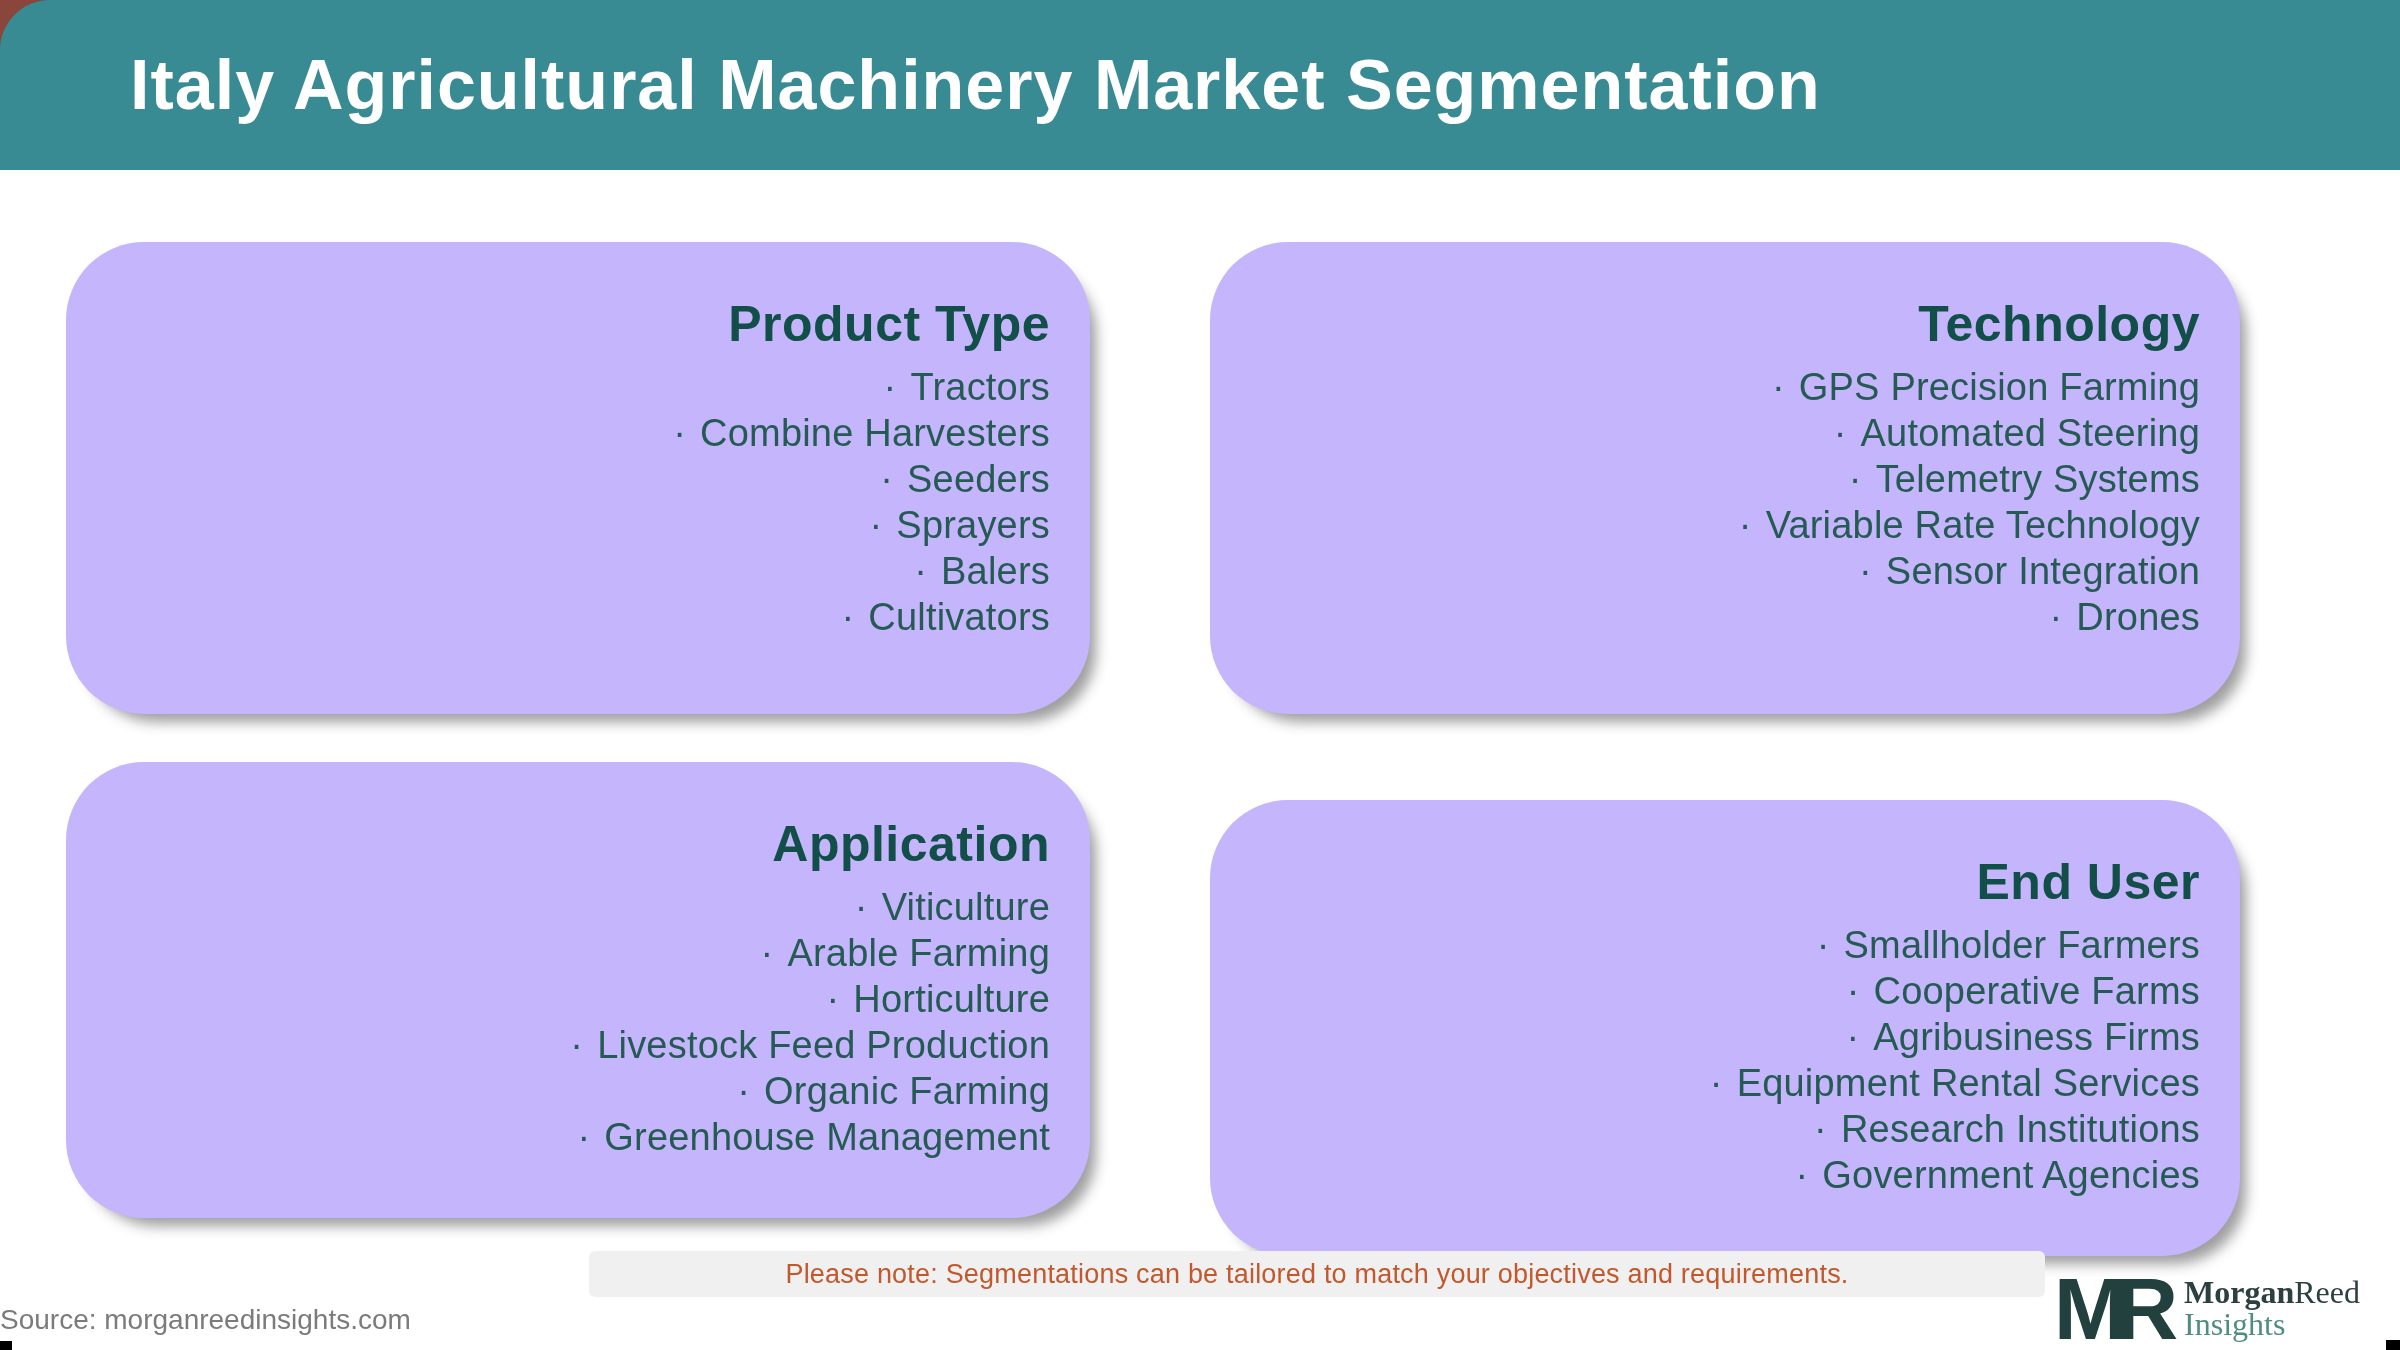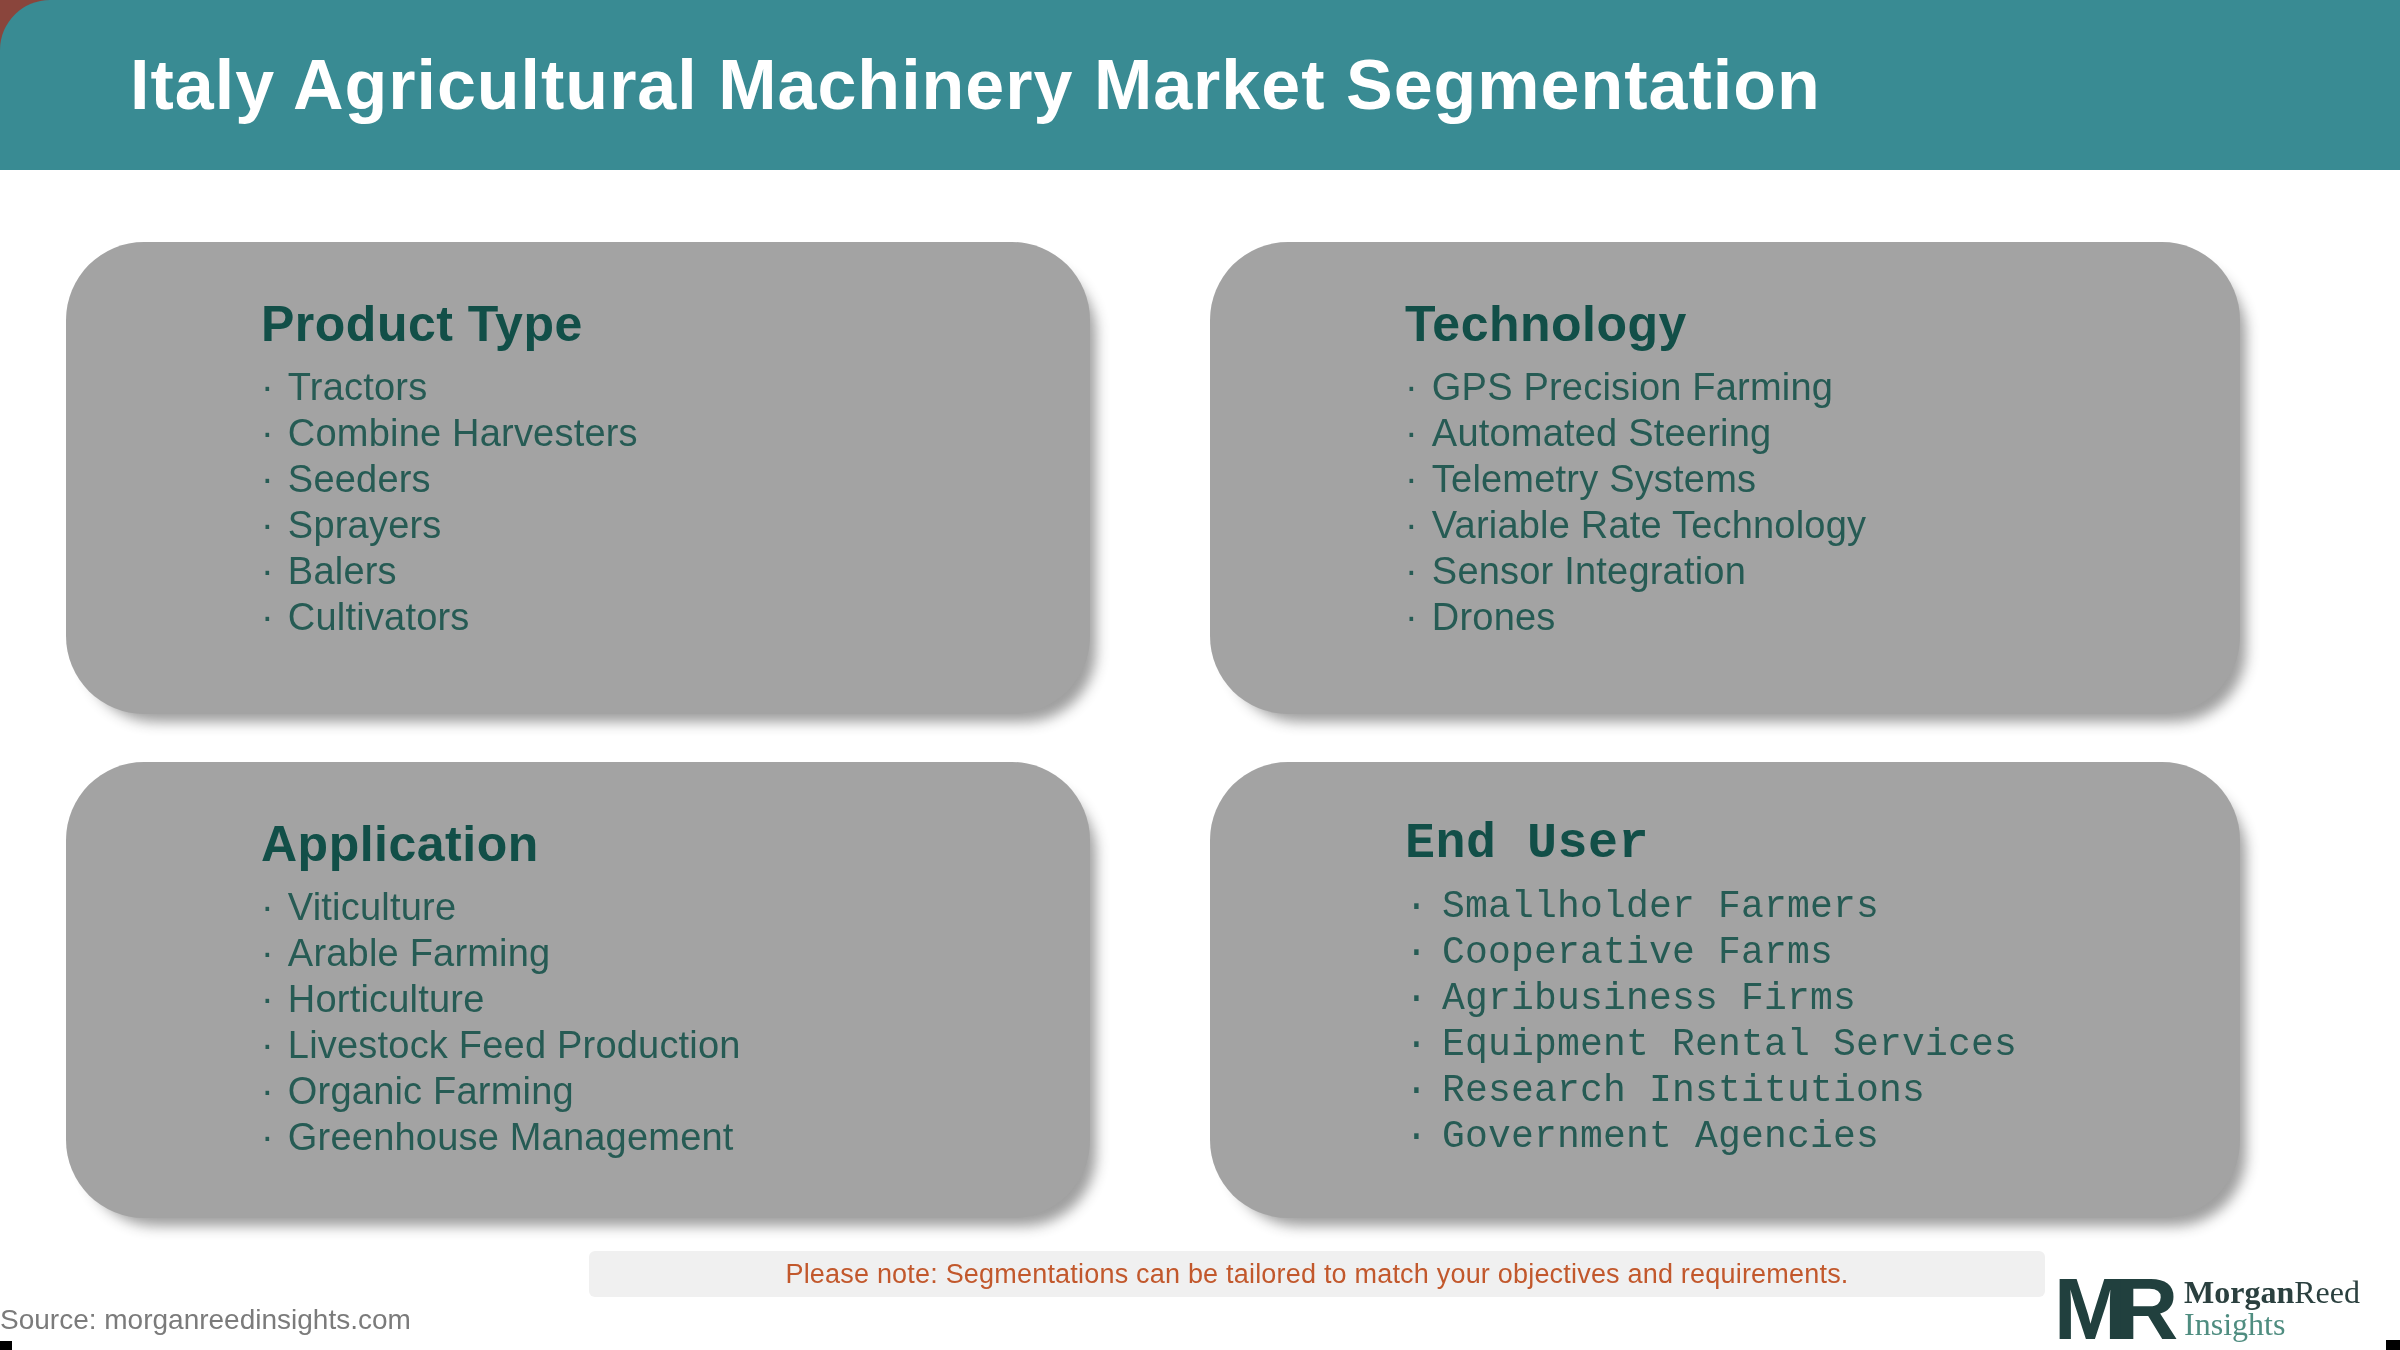--- a/index.html
+++ b/index.html
@@ -13,28 +13,28 @@
   header.top-bar{
     position:absolute;top:0;left:0;width:2400px;height:170px;
     background:#398b93;border-top-left-radius:50px;z-index:1;
     display:flex;align-items:center;
   }
   .page-title{
     margin:0 0 0 130px;color:#ffffff;font-size:70px;font-weight:bold;
     letter-spacing:1px;line-height:1;
   }
   .card{
-    position:absolute;background:#a3a3a3;border-radius:78px;
+    position:absolute;background:#c4b5fd;border-radius:78px;
     box-shadow:12px 14px 13px -6px rgba(40,40,40,0.45);
-    box-sizing:border-box;padding:52px 40px 12px 195px;z-index:1;
+    box-sizing:border-box;padding:52px 40px 12px 195px;z-index:1;text-align:right;
   }
   .card.c1{left:66px;top:242px;width:1024px;height:472px;}
   .card.c2{left:1210px;top:242px;width:1030px;height:472px;}
   .card.c3{left:66px;top:762px;width:1024px;height:456px;}
-  .card.c4{left:1210px;top:762px;width:1030px;height:456px;font-family:Liberation Mono, monospace;}
+  .card.c4{left:1210px;top:800px;width:1030px;height:456px;}
   .card h2{
     margin:0 0 10px 0;font-size:50px;line-height:60px;font-weight:bold;
     color:#124f48;letter-spacing:0.5px;
   }
   .card ul{list-style:none;margin:0;padding:0;}
   .card li{
     font-size:38px;line-height:46px;color:#265b54;letter-spacing:0.2px;
     white-space:nowrap;
   }
   .bullet{display:inline-block;margin-right:14px;color:#265b54;}

